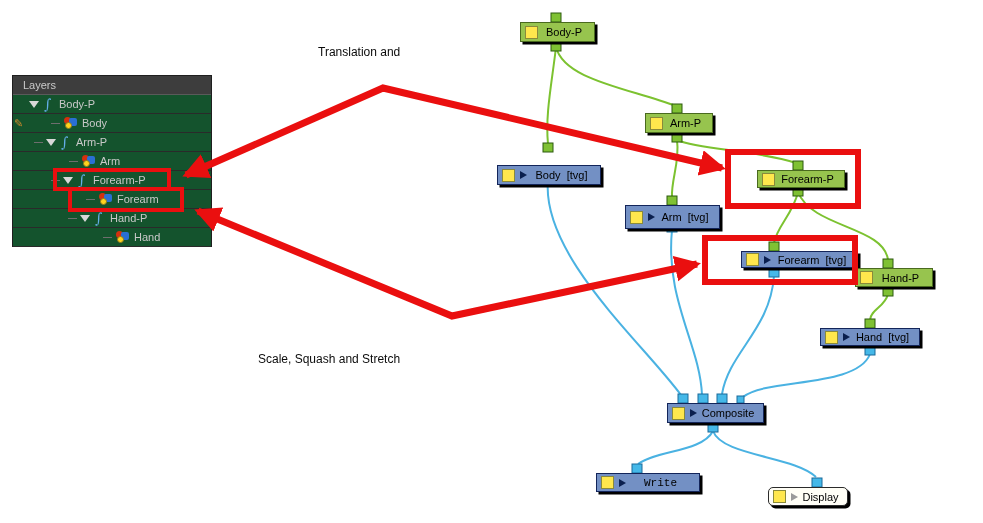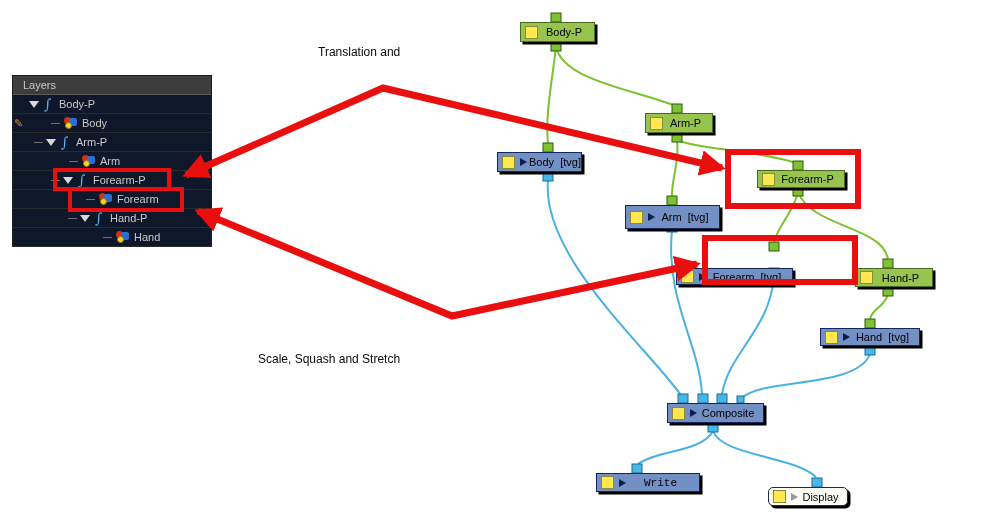--- a/index.html
+++ b/index.html
@@ -21,21 +21,21 @@
   .node.green{background:#97c44e;border-color:#4a6a1f;}
   .node.display{background:#fffef6;border-color:#2b2b2b;border-radius:5px;}
   .chip{width:11px;height:11px;background:#ffe74d;border:1px solid #8a8a3a;flex:0 0 auto;}
   .tri{width:0;height:0;border-left:7px solid #0a1f4e;border-top:4px solid transparent;
        border-bottom:4px solid transparent;margin-left:5px;flex:0 0 auto;}
   .display .tri{border-left-color:#9a9a9a;}
   .nlabel{margin:0 auto;white-space:pre;padding:0 2px;}
   
   #layers-panel{
     position:absolute;left:12px;top:75px;width:200px;height:172px;z-index:2;
-    background:#0f172a;border:1px solid #1f1f1f;box-sizing:border-box;
+    background:#14532d;border:1px solid #1f1f1f;box-sizing:border-box;
     color:#c9c9c9;font-size:11px;
   }
   .lp-header{height:18px;line-height:18px;padding-left:10px;border-bottom:1px solid #5a5a5a;
     background:#3d3d3d;color:#c9c9c9;}
   .lrow{position:relative;height:19px;display:flex;align-items:center;
     border-bottom:1px solid #2a2a2a;box-sizing:border-box;}
   .sp{flex:0 0 auto;height:1px;}
   .tick{flex:0 0 auto;width:9px;height:1px;background:#6e6e6e;margin-right:3px;}
   .exp{flex:0 0 auto;width:0;height:0;border-top:7px solid #d8d8d8;
     border-left:5px solid transparent;border-right:5px solid transparent;margin-right:5px;}
@@ -183,35 +183,35 @@
   </div>
 
   <div class="node green" style="left:520px;top:22px;width:75px;">
     <span class="chip"></span>
     <span class="nlabel">Body-P</span>
   </div>
   <div class="node green" style="left:645px;top:113px;width:68px;">
     <span class="chip"></span>
     <span class="nlabel">Arm-P</span>
   </div>
-  <div class="node" style="left:497px;top:152px;width:85px;">
+  <div class="node" style="left:497px;top:165px;width:104px;">
     <span class="chip"></span>
     <span class="tri"></span>
     <span class="nlabel">Body  [tvg]</span>
   </div>
   <div class="node green" style="left:757px;top:170px;width:88px;height:18px;">
     <span class="chip"></span>
     <span class="nlabel">Forearm-P</span>
   </div>
   <div class="node" style="left:625px;top:205px;width:95px;height:24px;">
     <span class="chip"></span>
     <span class="tri"></span>
     <span class="nlabel">Arm  [tvg]</span>
   </div>
-  <div class="node" style="left:676px;top:251px;width:117px;height:17px;margin-top:17px;">
+  <div class="node" style="left:741px;top:251px;width:117px;height:17px;">
     <span class="chip"></span>
     <span class="tri"></span>
     <span class="nlabel">Forearm  [tvg]</span>
   </div>
   <div class="node green" style="left:855px;top:268px;width:78px;height:19px;">
     <span class="chip"></span>
     <span class="nlabel">Hand-P</span>
   </div>
   <div class="node" style="left:820px;top:328px;width:100px;height:18px;justify-content:center;">
     <span class="chip"></span>

